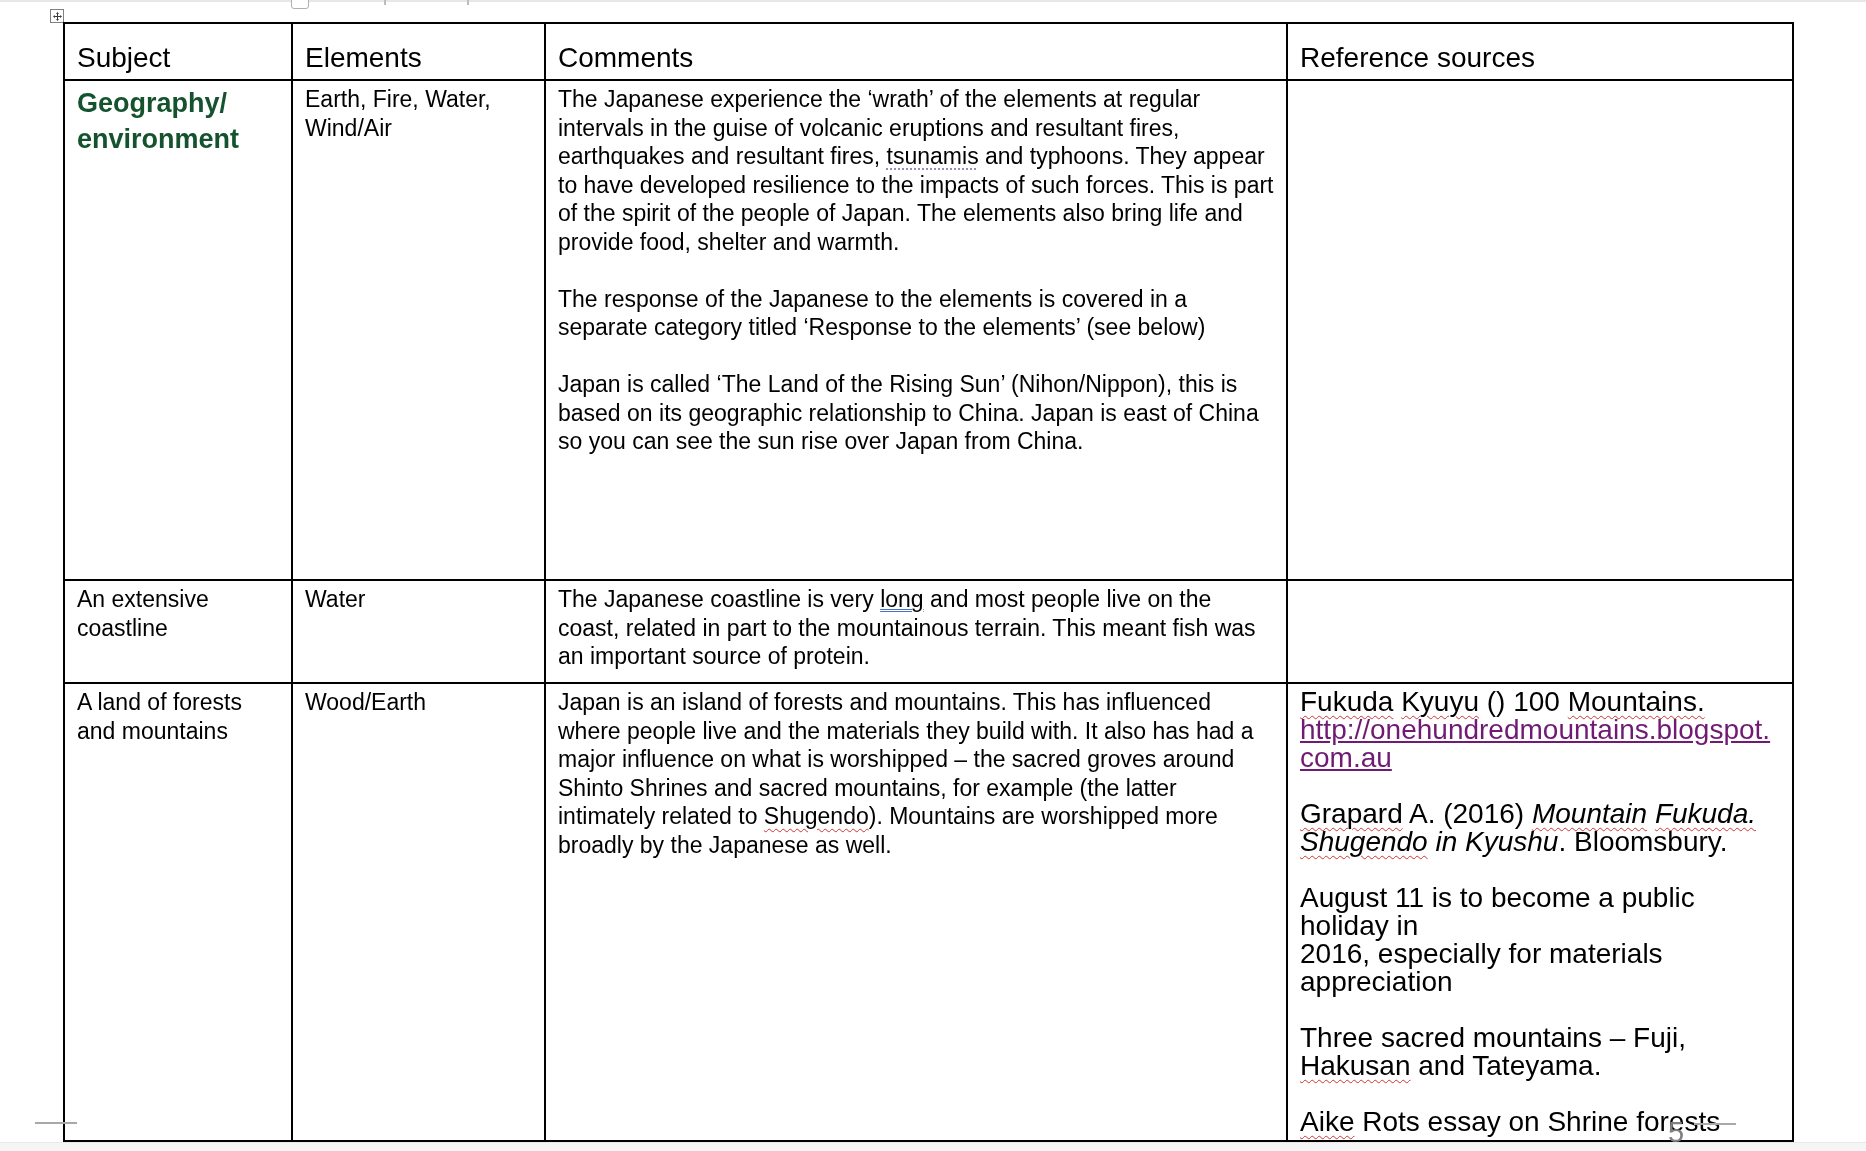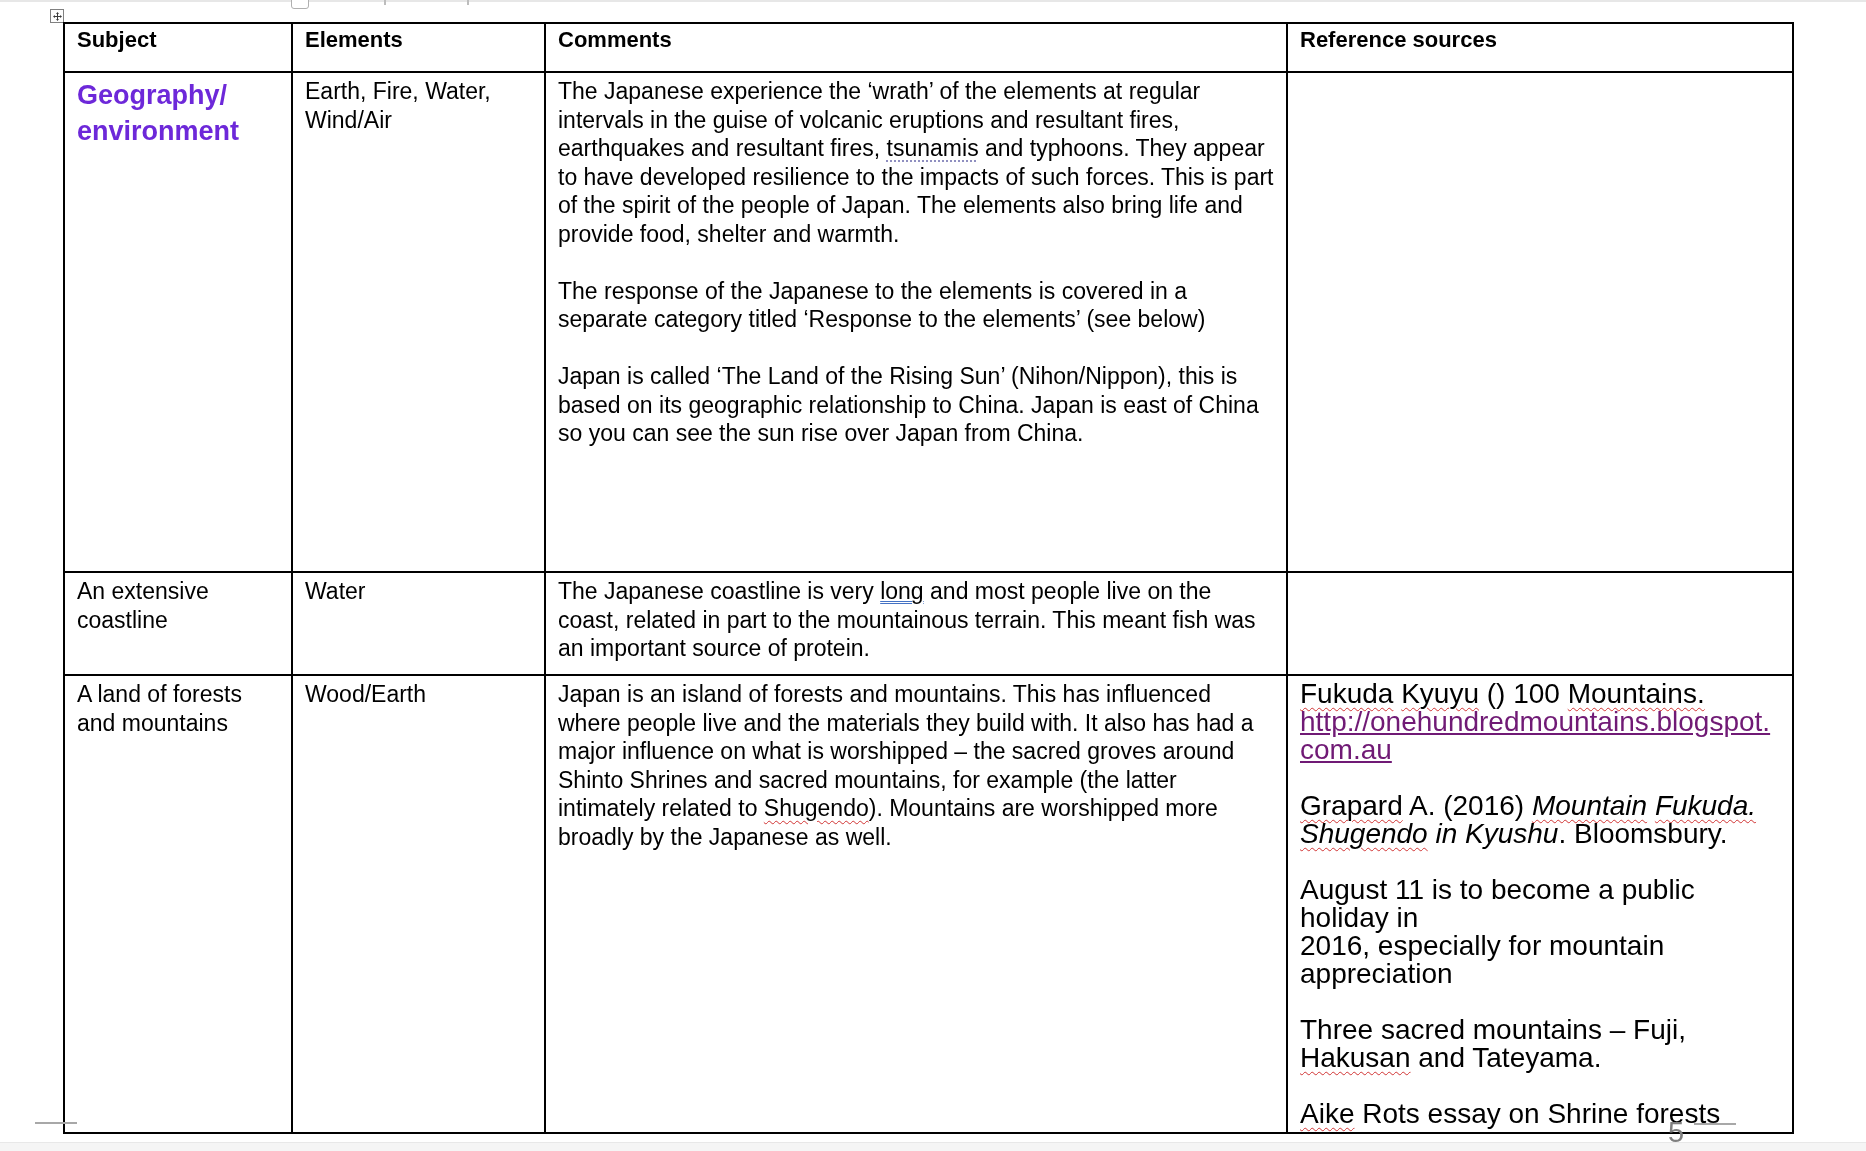--- a/index.html
+++ b/index.html
@@ -22,21 +22,21 @@
   
   table.doc{
     position:absolute;left:63px;top:22px;width:1729px;
     border-collapse:collapse;table-layout:fixed;
   }
   table.doc th,table.doc td{
     border:2px solid #000;vertical-align:top;text-align:left;
     padding:4px 12px;box-sizing:border-box;overflow:hidden;
   }
   table.doc th{
-    font-size:22px;font-weight:bold;line-height:1.25;padding-top:2px;
+    font-size:28px;font-weight:normal;line-height:1.25;padding-top:16px;
   }
   tr.hdr{height:49px;} tr.row-0{height:500px;} tr.row-1{height:103px;margin-left:16px;} tr.row-2{height:395px;border-radius:8px;}
   td{font-size:23px;line-height:28.5px;}
   td.cell-references{font-size:28px;line-height:28px;overflow-wrap:anywhere;}
   td.subject-em{font-weight:bold;font-size:27px;line-height:36px;}
   .para{min-height:1em;}
   .para.blank{white-space:pre;}
   
   .u-dotted{text-decoration:underline dotted;text-decoration-color:#8f8fc0;text-underline-offset:4px;text-decoration-thickness:2px;}
   .u-double{text-decoration:underline double;text-decoration-color:#4472C4;text-underline-offset:2px;text-decoration-thickness:1px;}
@@ -75,21 +75,21 @@
       <col style="width:506px">
   </colgroup>
   <tbody>
     <tr class="hdr">
       <th>Subject</th>
       <th>Elements</th>
       <th>Comments</th>
       <th>Reference sources</th>
     </tr>
   <tr class="row-0">
-        <td class="cell-subject subject-em" style="color: #6d28d9;">
+        <td class="cell-subject subject-em" style="color: #14532d;">
           <div class="para"><span>Geography/</span></div>
           <div class="para"><span>environment</span></div>
         </td>
         <td class="cell-elements">
           <div class="para"><span>Earth, Fire, Water, Wind/Air</span></div>
         </td>
         <td class="cell-comments">
           <div class="para"><span>The Japanese experience the ‘wrath’ of the elements at regular intervals in the guise of volcanic eruptions and resultant fires, earthquakes and resultant fires, </span><span class="u-dotted">tsunamis</span><span> and typhoons. They appear to have developed resilience to the impacts of such forces. This is part of the spirit of the people of Japan. The elements also bring life and provide food, shelter and warmth.</span></div>
           <div class="para blank">&nbsp;</div>
           <div class="para"><span>The response of the Japanese to the elements is covered in a separate category titled ‘Response to the elements’ (see below)</span></div>
@@ -121,21 +121,21 @@
           <div class="para"><span>Japan is an island of forests and mountains. This has influenced where people live and the materials they build with. It also has had a major influence on what is worshipped – the sacred groves around Shinto Shrines and sacred mountains, for example (the latter intimately related to </span><span class="u-wavy">Shugendo</span><span>). Mountains are worshipped more broadly by the Japanese as well.</span></div>
         </td>
         <td class="cell-references">
           <div class="para"><span class="u-wavy">Fukuda</span><span> </span><span class="u-wavy">Kyuyu</span><span> () 100 </span><span class="u-wavy">Mountains.</span></div>
           <div class="para"><a class="link" href="#">http://onehundredmountains.blogspot.com.au</a></div>
           <div class="para blank">&nbsp;</div>
           <div class="para"><span class="u-wavy">Grapard</span><span> A. (2016) </span><span class="italic u-wavy">Mountain</span><span class="italic"> </span><span class="italic u-wavy">Fukuda.</span></div>
           <div class="para"><span class="italic u-wavy">Shugendo</span><span class="italic"> in Kyushu</span><span>. Bloomsbury.</span></div>
           <div class="para blank">&nbsp;</div>
           <div class="para"><span>August 11 is to become a public holiday in</span></div>
-          <div class="para"><span>2016, especially for mountain appreciation</span></div>
+          <div class="para"><span>2016, especially for materials appreciation</span></div>
           <div class="para blank">&nbsp;</div>
           <div class="para"><span>Three sacred mountains – Fuji, </span><span class="u-wavy">Hakusan</span><span> and Tateyama.</span></div>
           <div class="para blank">&nbsp;</div>
           <div class="para"><span class="u-wavy">Aike</span><span> Rots essay on Shrine forests</span></div>
         </td>
       </tr>
     </tbody>
 </table>
 
 <div class="margin-mark mark-left"></div>

